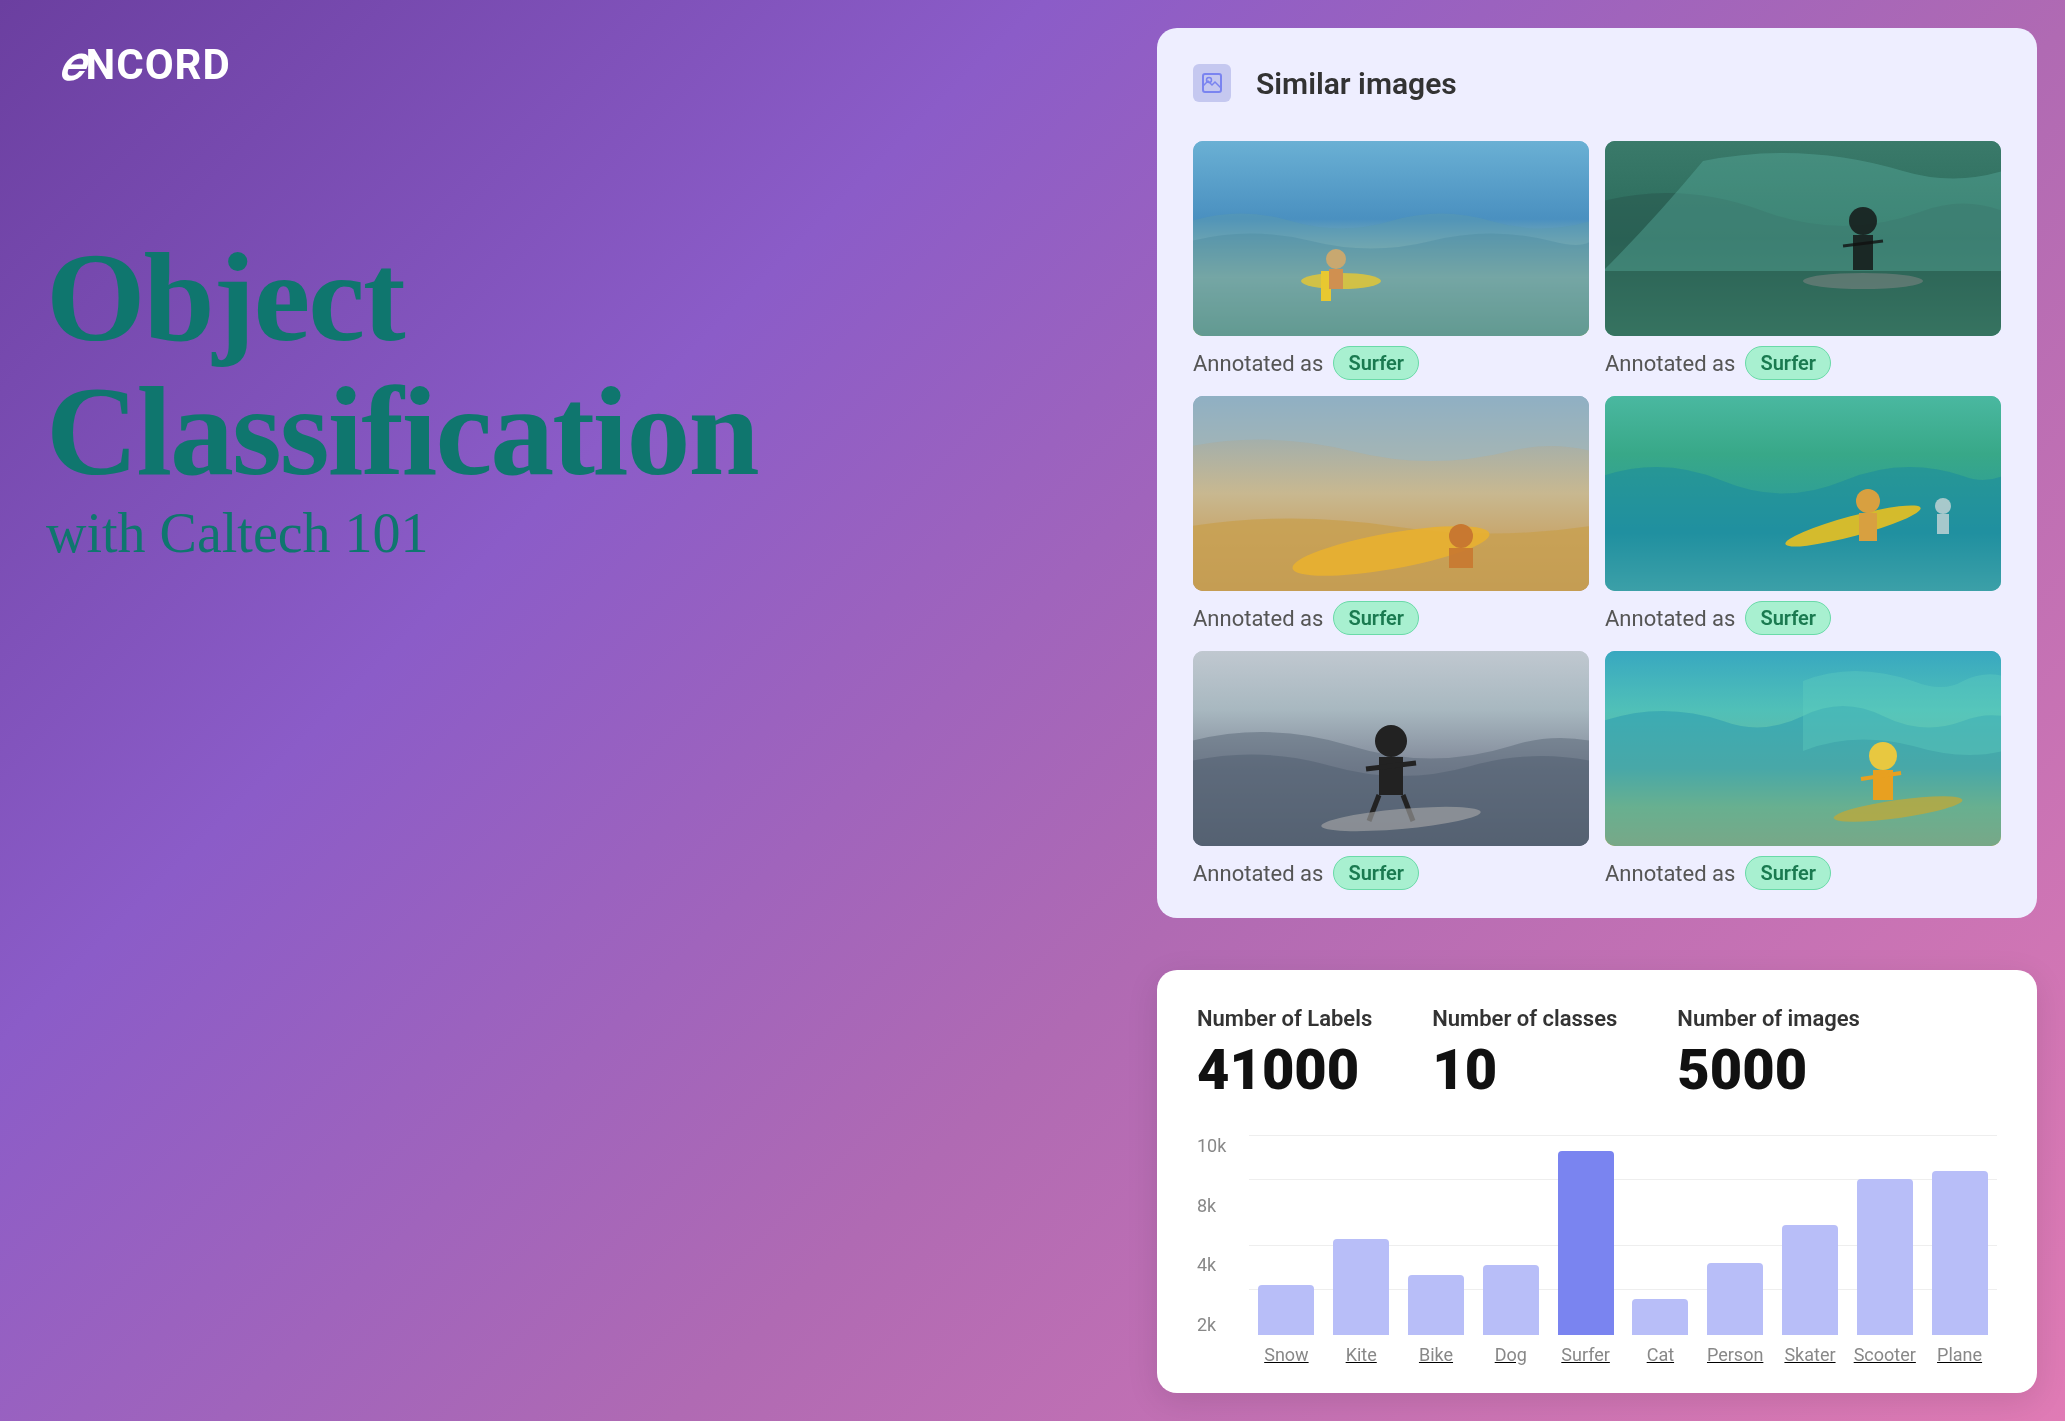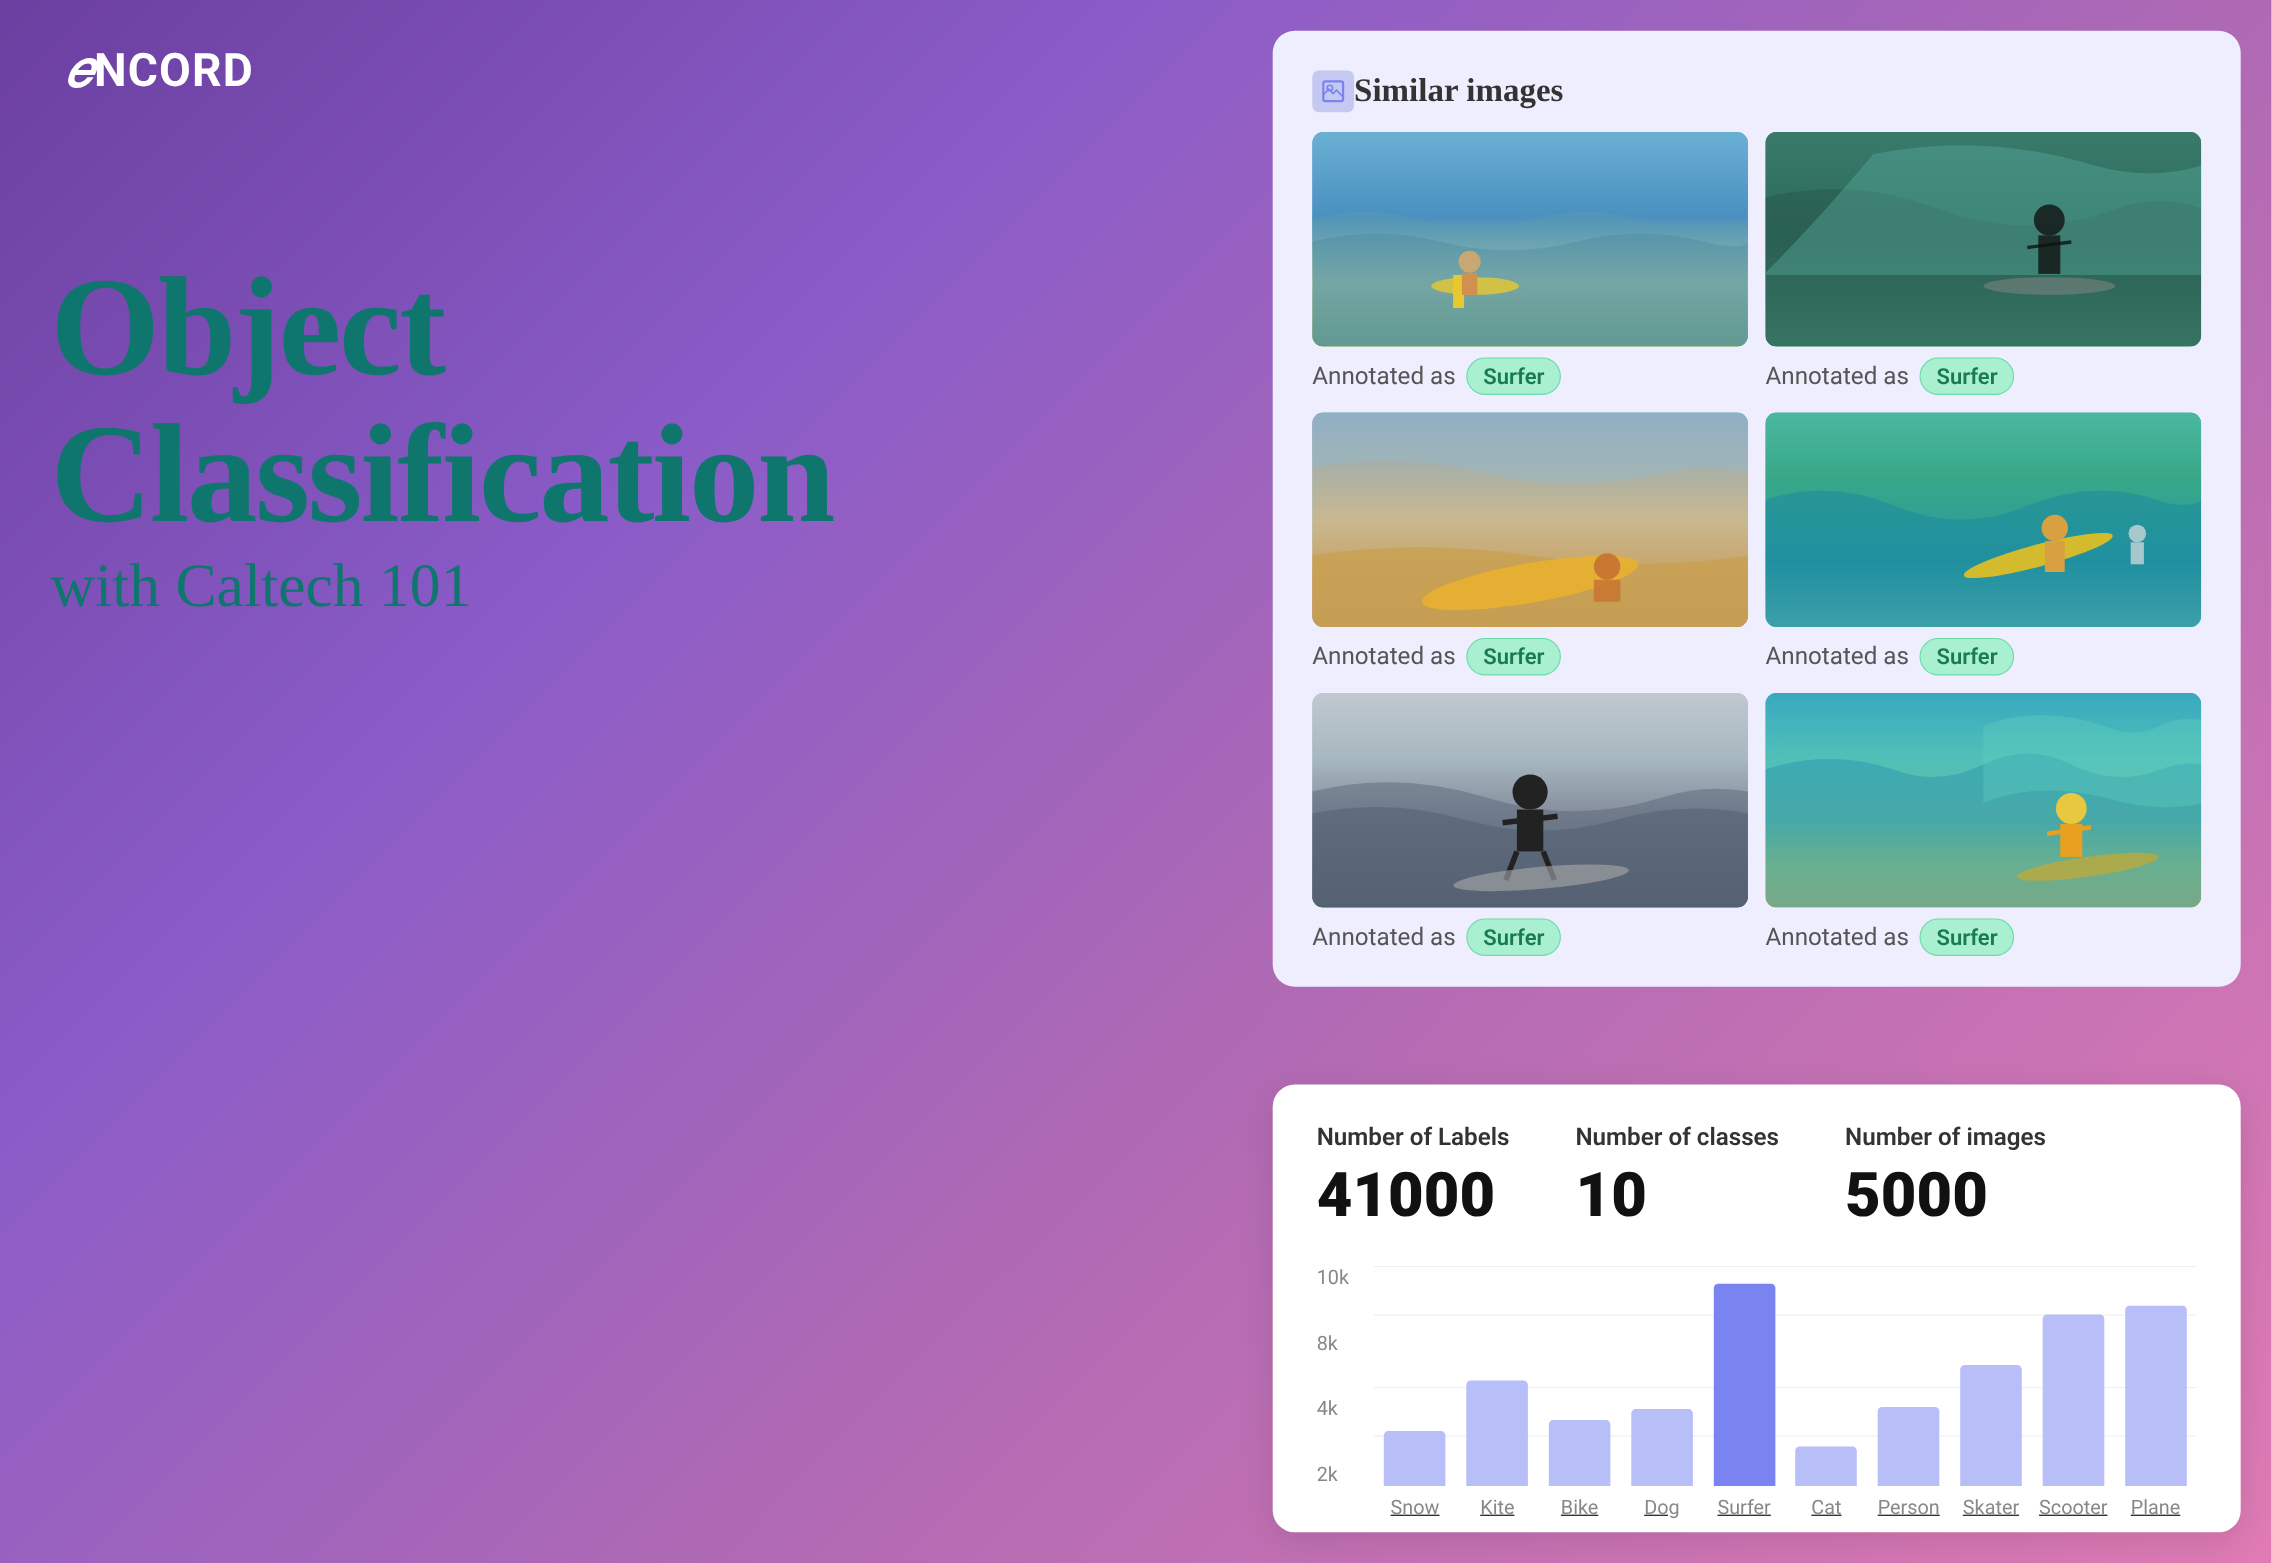--- a/index.html
+++ b/index.html
@@ -60,23 +60,22 @@
       right: 28px;
       width: 880px;
       background: #eeeeff;
       border-radius: 20px;
       padding: 36px 36px 28px;
     }
 
     .similar-card-header {
       display: flex;
       align-items: center;
-      gap: 0;
-      margin-bottom: 18px;
-      font-family: Liberation Serif, serif;
+      gap: 25px;
+      margin-bottom: 39px;
     }
     .similar-card-header .img-icon {
       width: 38px;
       height: 38px;
       background: #c5c8f0;
       border-radius: 6px;
       display: flex;
       align-items: center;
       justify-content: center;
     }
@@ -158,21 +157,21 @@
     }
 
     
     .stats-card {
       position: absolute;
       bottom: 28px;
       right: 28px;
       width: 880px;
       background: white;
       border-radius: 20px;
-      padding: 36px 40px 12px;
+      padding: 36px 40px 28px;
       box-shadow: 0 8px 32px rgba(0,0,0,0.1);
     }
 
     .stats-row {
       display: flex;
       gap: 60px;
       margin-bottom: 32px;
     }
 
     .stat-item {}

